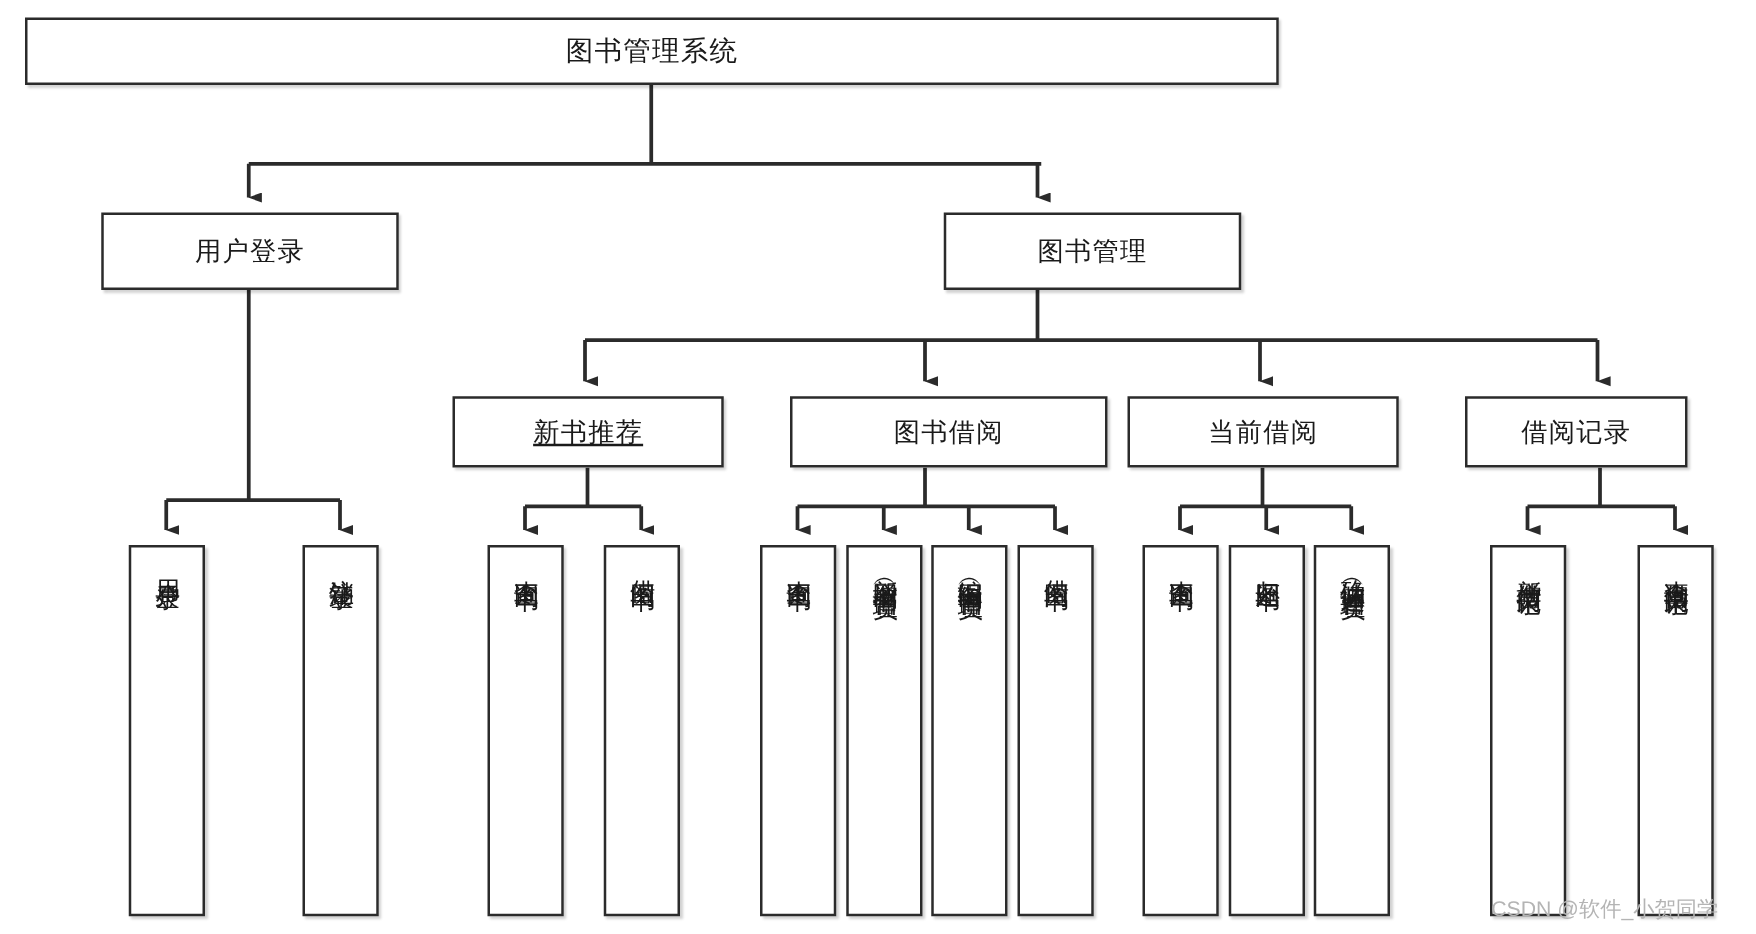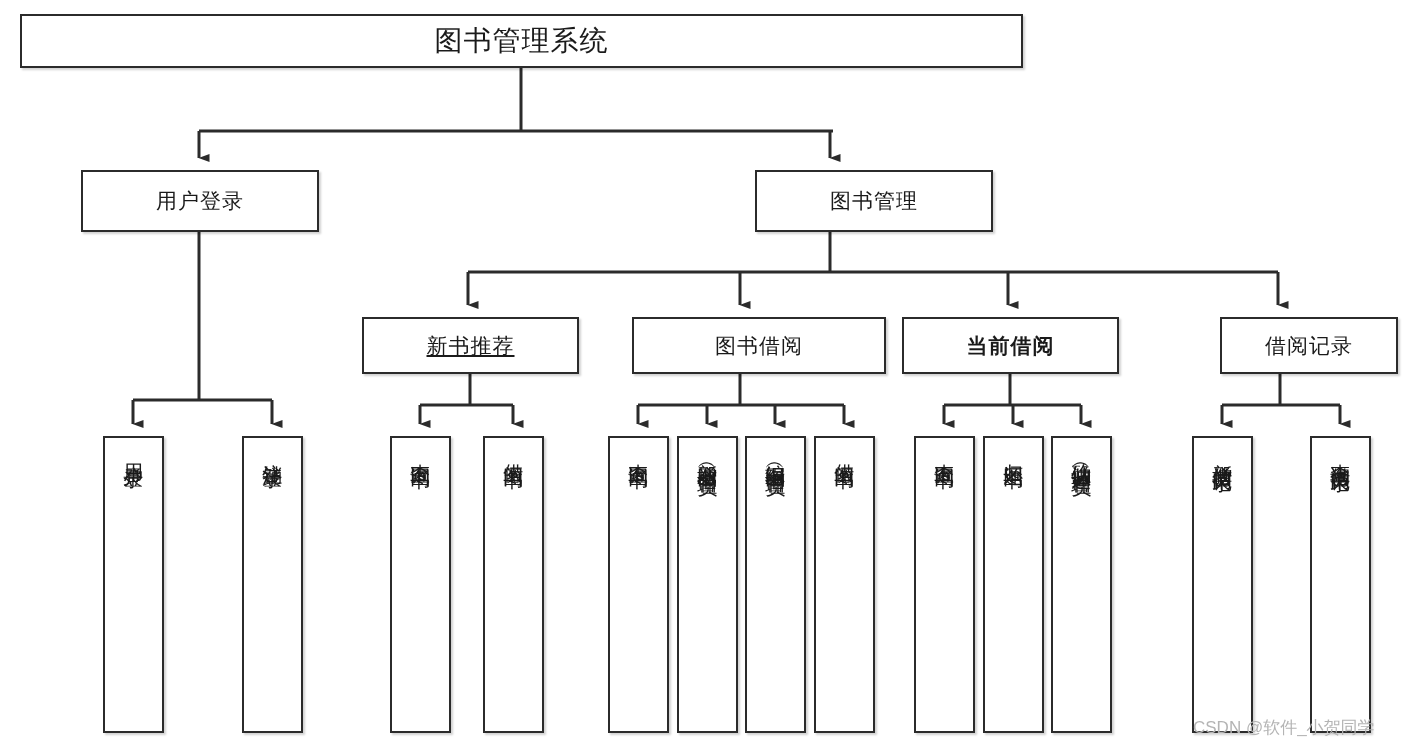--- a/index.html
+++ b/index.html
@@ -34,21 +34,21 @@
     display: flex;
     align-items: center;
     justify-content: center;
     color: #1a1a1a;
   }
   .node.horiz {
     font-size: 21px;
     letter-spacing: 1px;
   }
   .node.root {
-    font-size: 28px;
+    font-size: 22px;
   }
   .node.vert {
     align-items: flex-start;
     justify-content: center;
     padding-top: 10px;
   }
   .node.vert .vlabel {
     writing-mode: vertical-rl;
     text-orientation: upright;
     font-size: 20px;
@@ -133,24 +133,24 @@
       </div>
     </div>
 
   <div id="level3-layer">
       <div class="node horiz" style="left: 362px; top: 317px; width: 217px; height: 57px; text-decoration: underline;">
         <span>新书推荐</span>
       </div>
       <div class="node horiz" style="left: 632px; top: 317px; width: 254px; height: 57px;">
         <span>图书借阅</span>
       </div>
-      <div class="node horiz" style="left: 902px; top: 317px; width: 217px; height: 57px; font-weight: bold;">
+      <div class="node horiz" style="left: 902px; top: 317px; width: 217px; height: 57px;">
         <span>当前借阅</span>
       </div>
-      <div class="node horiz" style="left: 1220px; top: 317px; width: 178px; height: 57px;">
+      <div class="node horiz" style="left: 1172px; top: 317px; width: 178px; height: 57px;">
         <span>借阅记录</span>
       </div>
     </div>
 
   <div id="leaf-layer">
       <div class="node vert" style="left: 103px; top: 436px; width: 61px; height: 297px;">
         <span class="vlabel">用户登录</span>
       </div>
       <div class="node vert" style="left: 242px; top: 436px; width: 61px; height: 297px;">
         <span class="vlabel">注销登录</span>

